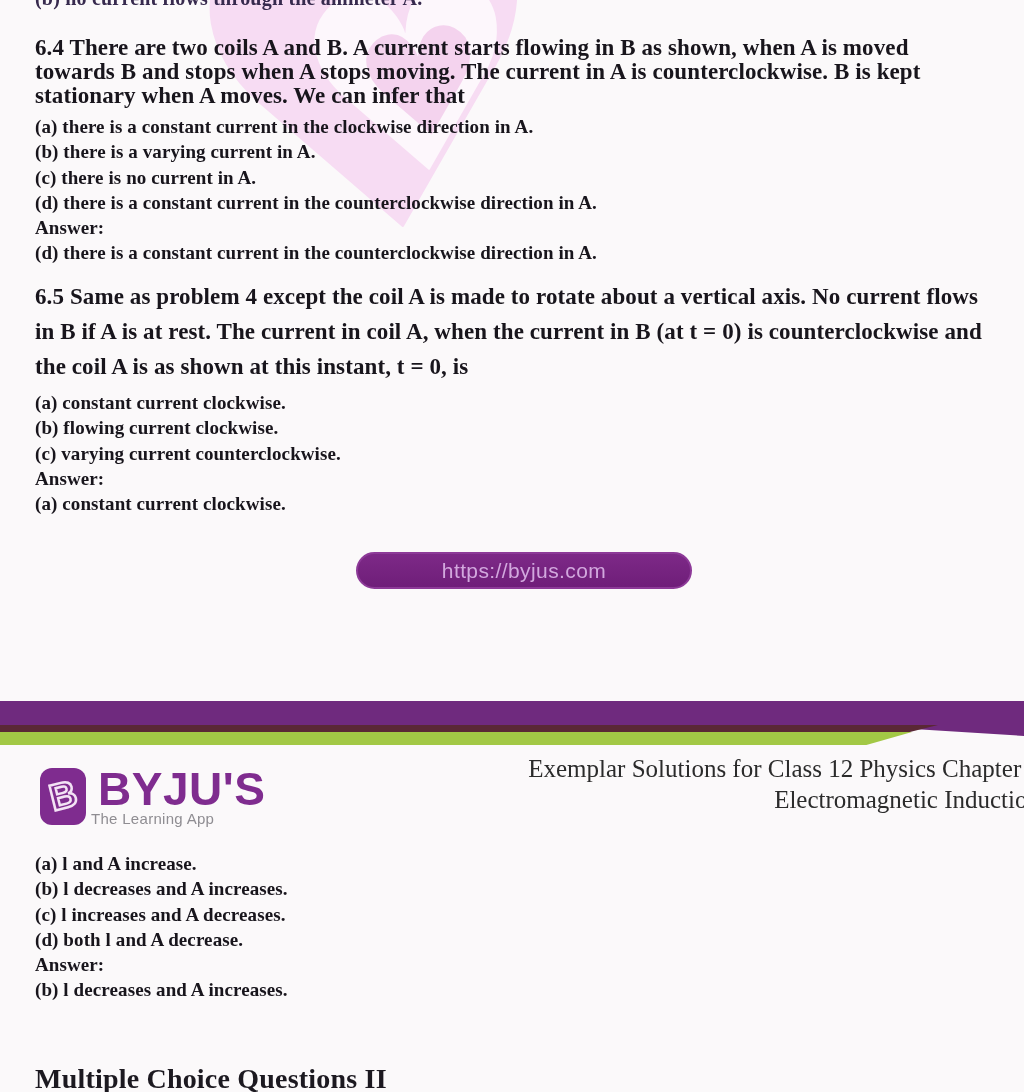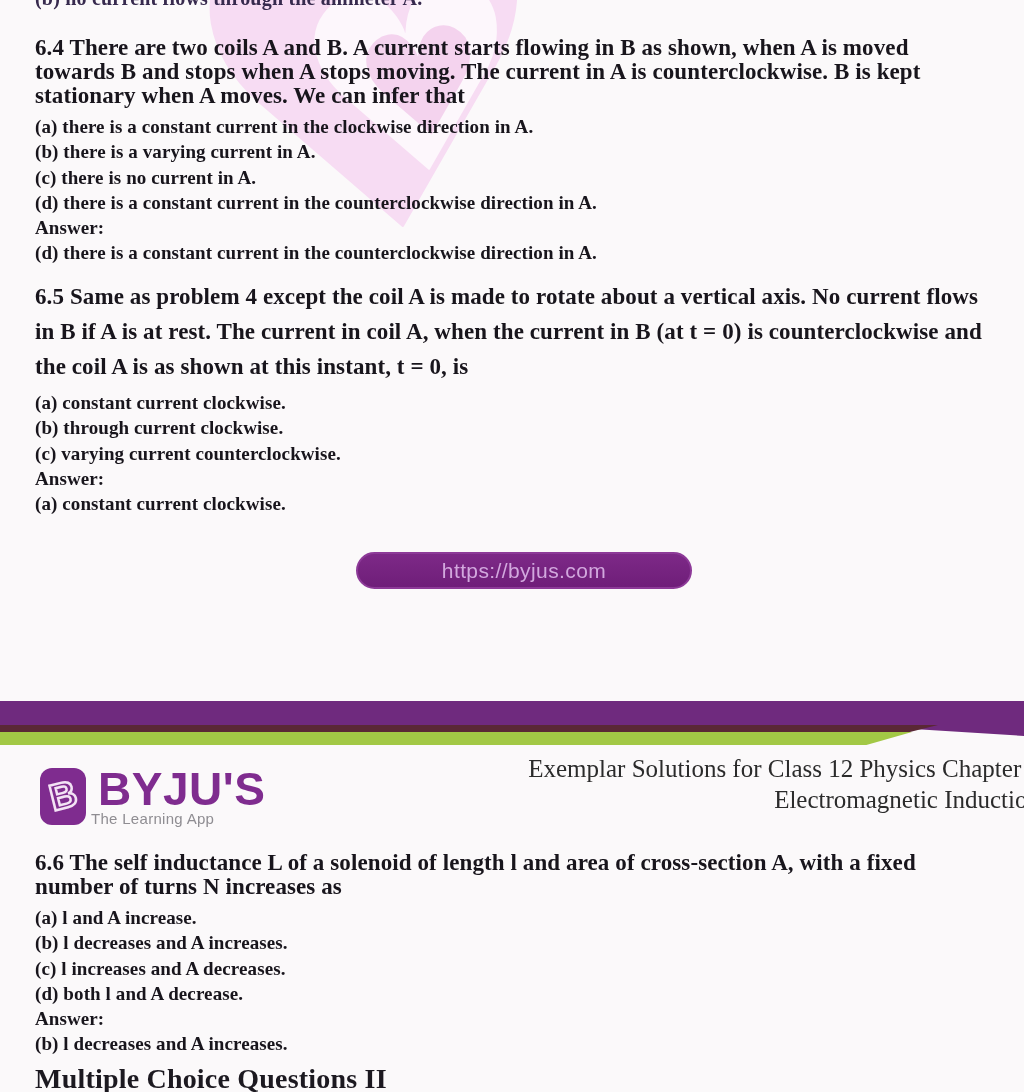--- a/index.html
+++ b/index.html
@@ -129,21 +129,21 @@
       <div class="opt">(b) there is a varying current in A.</div>
       <div class="opt">(c) there is no current in A.</div>
       <div class="opt">(d) there is a constant current in the counterclockwise direction in A.</div>
       <div class="opt">Answer:</div>
       <div class="opt">(d) there is a constant current in the counterclockwise direction in A.</div>
     </section>
 
     <section class="qblock q65">
       <p class="qtext">6.5 Same as problem 4 except the coil A is made to rotate about a vertical axis. No current flows in B if A is at rest. The current in coil A, when the current in B (at t = 0) is counterclockwise and the coil A is as shown at this instant, t = 0, is</p>
       <div class="opt">(a) constant current clockwise.</div>
-      <div class="opt">(b) through current clockwise.</div>
+      <div class="opt">(b) flowing current clockwise.</div>
       <div class="opt">(c) varying current counterclockwise.</div>
       <div class="opt">Answer:</div>
       <div class="opt">(a) constant current clockwise.</div>
     </section>
 
     <div class="url-pill">https://byjus.com</div>
 
     <div class="divider">
       <div class="band-purple"></div>
       <div class="band-purple-tail"></div>
@@ -158,21 +158,20 @@
       <div class="brand-name">BYJU'S</div>
       <div class="brand-tagline">The Learning App</div>
     </div>
 
     <div class="doc-header">
       <div>Exemplar Solutions for Class 12 Physics Chapter 6</div>
       <div>Electromagnetic Induction</div>
     </div>
 
     <section class="qblock q66">
-      <p class="qtext">6.6 The self inductance L of a solenoid of length l and area of cross-section A, with a fixed number of turns N increases as</p>
       <div class="opt">(a) l and A increase.</div>
       <div class="opt">(b) l decreases and A increases.</div>
       <div class="opt">(c) l increases and A decreases.</div>
       <div class="opt">(d) both l and A decrease.</div>
       <div class="opt">Answer:</div>
       <div class="opt">(b) l decreases and A increases.</div>
     </section>
 
     <div class="mcq-heading">Multiple Choice Questions II</div>
 

